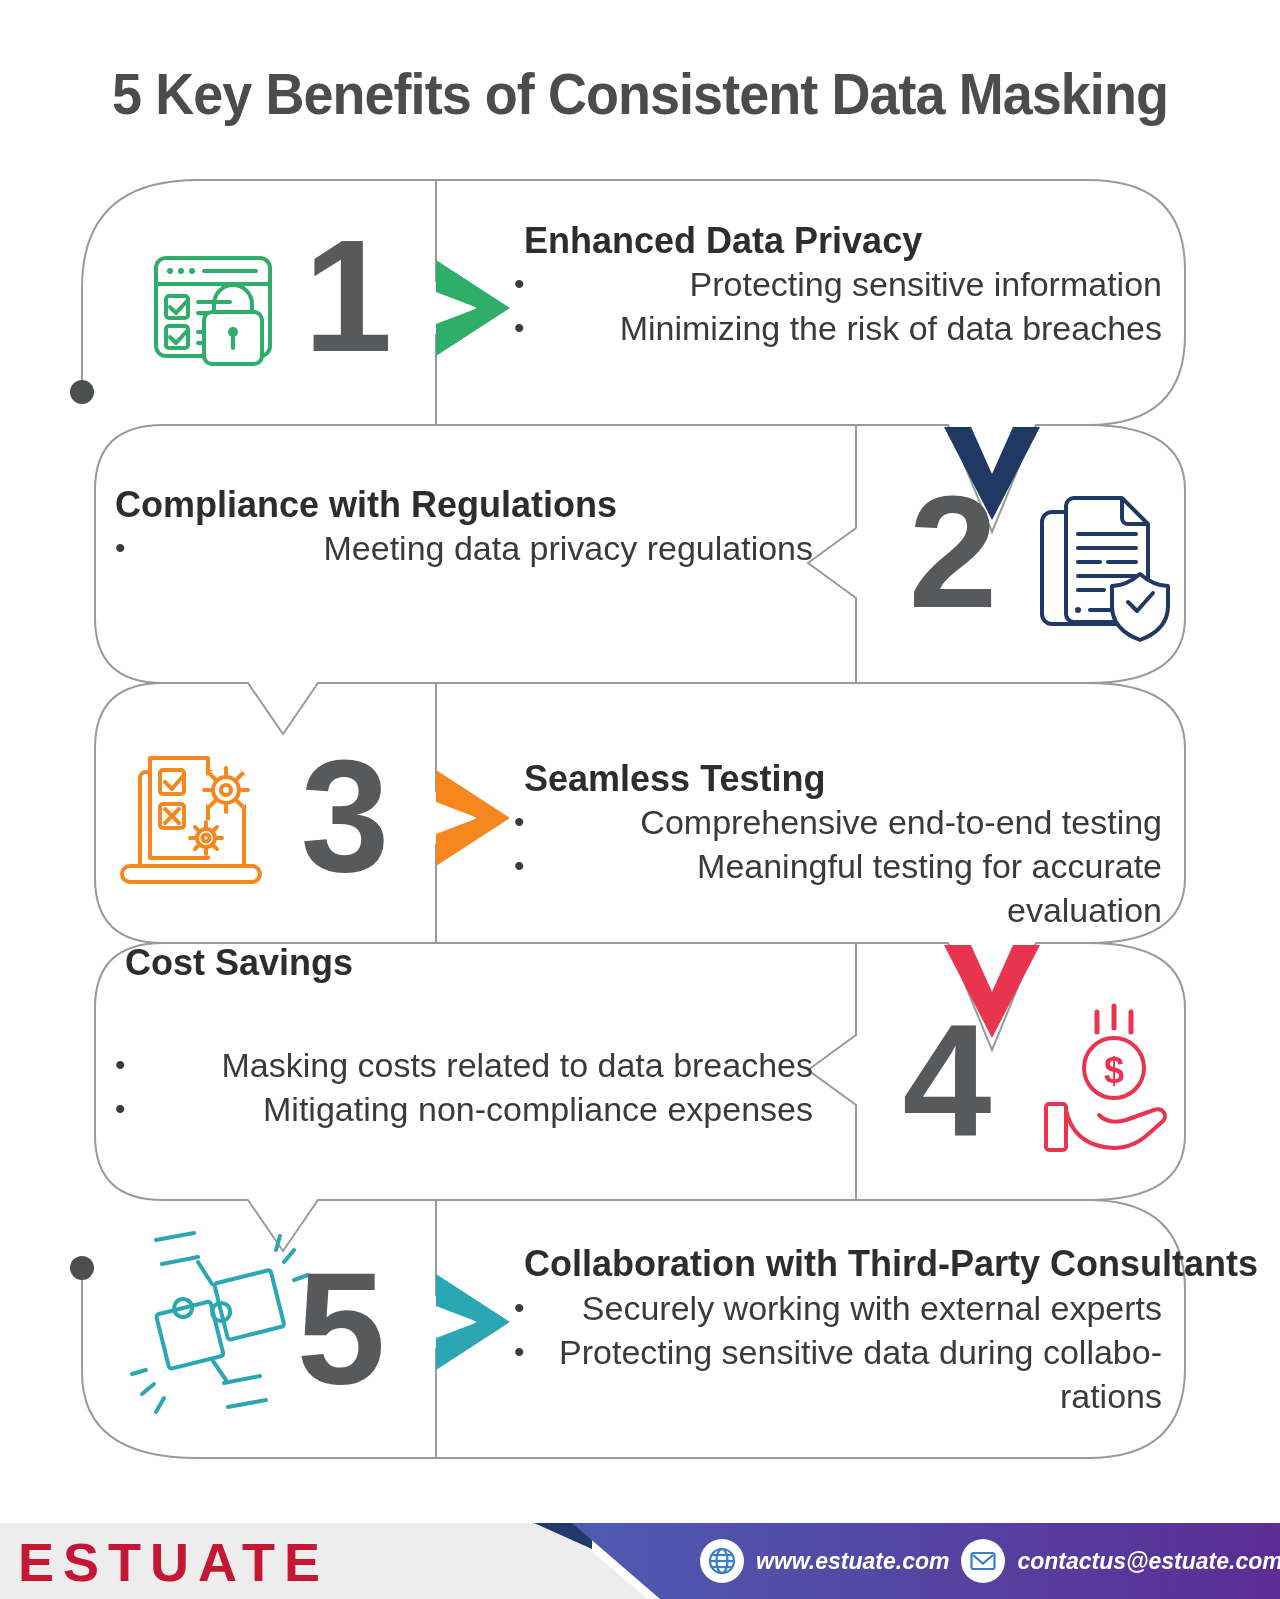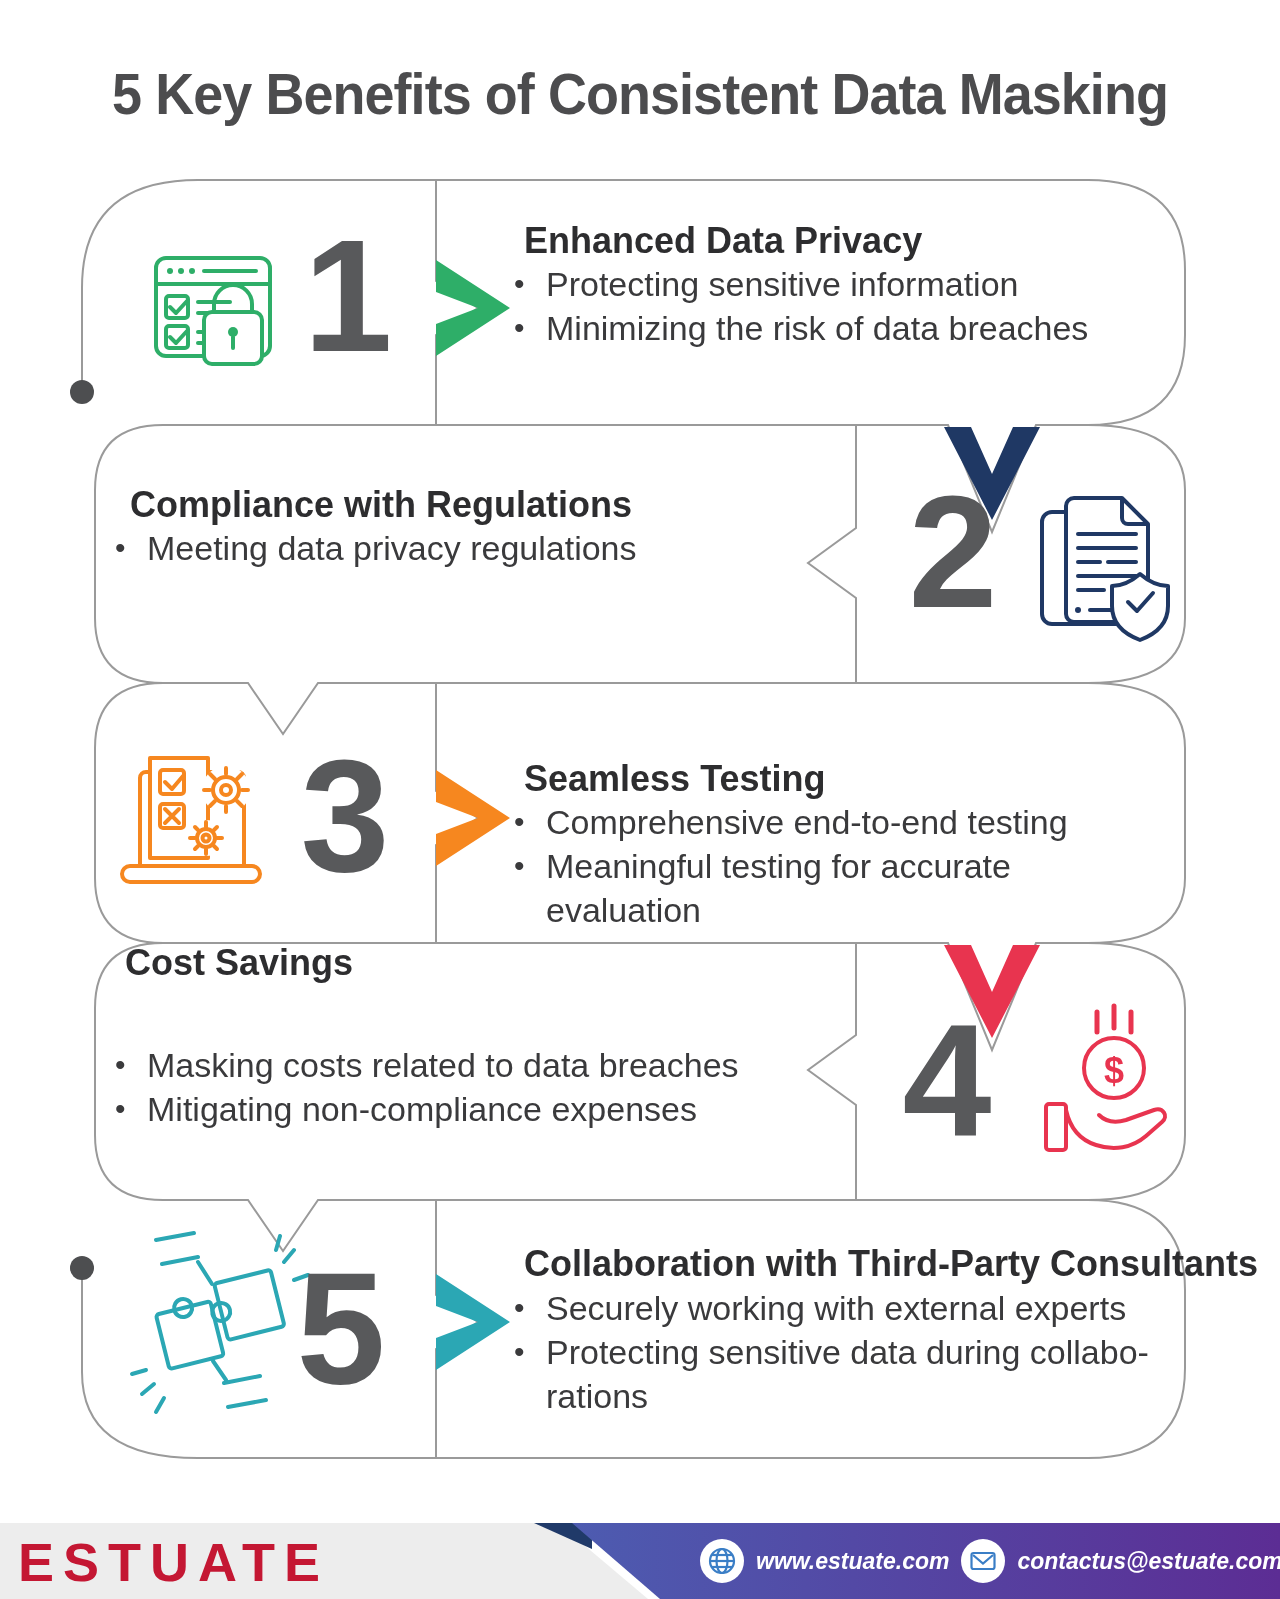--- a/index.html
+++ b/index.html
@@ -16,21 +16,21 @@
   .bignum{
     position:absolute;font-size:160px;font-weight:700;color:#58595b;
     line-height:1;text-align:center;
   }
   .btitle{
     position:absolute;margin:12px;font-size:36px;font-weight:700;color:#2d2d2f;
     white-space:nowrap;
   }
   .blist{position:absolute;list-style:none;margin:0;padding:0;}
   .blist li{
-    position:relative;padding-left:34px;font-size:34px;color:#3a3a3c;line-height:44px;
+    position:relative;padding-left:34px;font-size:34px;color:#3a3a3c;line-height:44px;text-align:right;
   }
   .blist li::before{
     content:"\2022";position:absolute;left:2px;top:0;font-size:30px;color:#3a3a3c;
   }
   .footer{position:absolute;left:0;top:1523px;width:1280px;height:76px;}
   .f-gray{position:absolute;left:0;top:0;width:648px;height:76px;background:#ededed;
     clip-path:polygon(0 0,558px 0,648px 76px,0 76px);}
   .f-grad{position:absolute;left:0;top:0;width:1280px;height:76px;
     background:linear-gradient(90deg,#4181c7 0%,#5c2d94 100%);
     clip-path:polygon(572px 0,1280px 0,1280px 76px,660px 76px);}
@@ -172,21 +172,21 @@
 <div class="bignum" style="left:260px;top:736px;width:170px">3</div>
 <div class="bignum" style="left:862px;top:1000px;width:170px">4</div>
 <div class="bignum" style="left:256px;top:1248px;width:170px">5</div>
 
 <h3 class="btitle" style="left:512px;top:208px">Enhanced Data Privacy</h3>
 <ul class="blist" style="left:512px;top:262px;width:650px">
   <li><span>Protecting sensitive information</span></li>
   <li><span>Minimizing the risk of data breaches</span></li>
 </ul>
 
-<h3 class="btitle" style="left:118px;top:472px">Compliance with Regulations</h3>
+<h3 class="btitle" style="left:103px;top:472px">Compliance with Regulations</h3>
 <ul class="blist" style="left:113px;top:526px;width:700px">
   <li><span>Meeting data privacy regulations</span></li>
 </ul>
 
 <h3 class="btitle" style="left:512px;top:746px">Seamless Testing</h3>
 <ul class="blist" style="left:512px;top:800px;width:650px">
   <li><span>Comprehensive end-to-end testing</span></li>
   <li><span>Meaningful testing for accurate evaluation</span></li>
 </ul>
 

